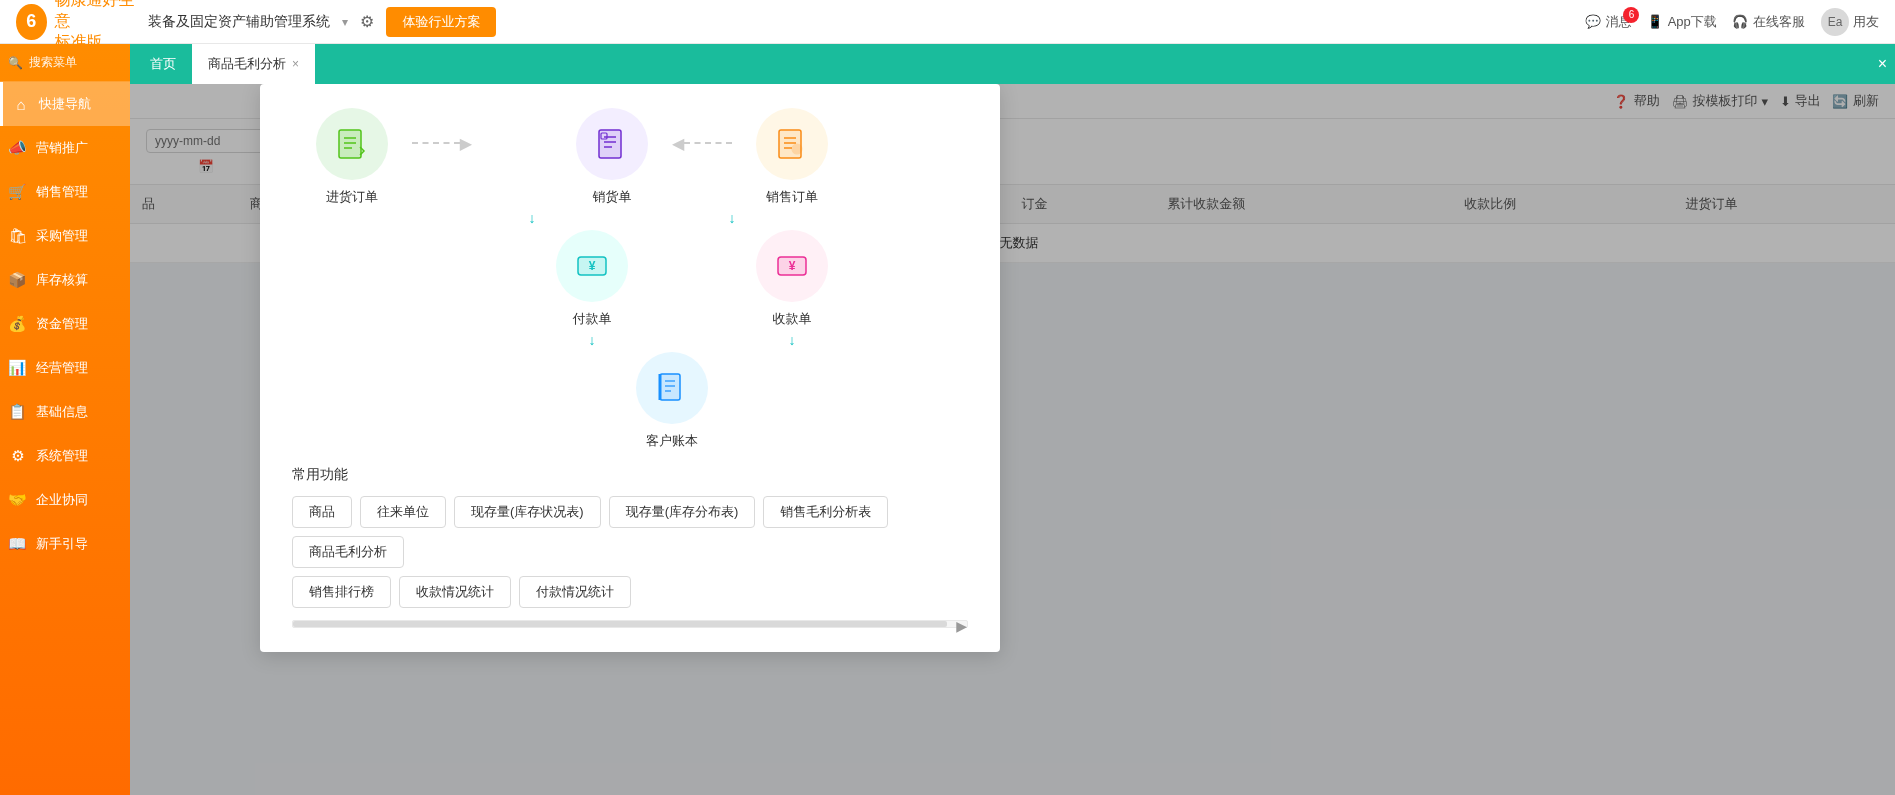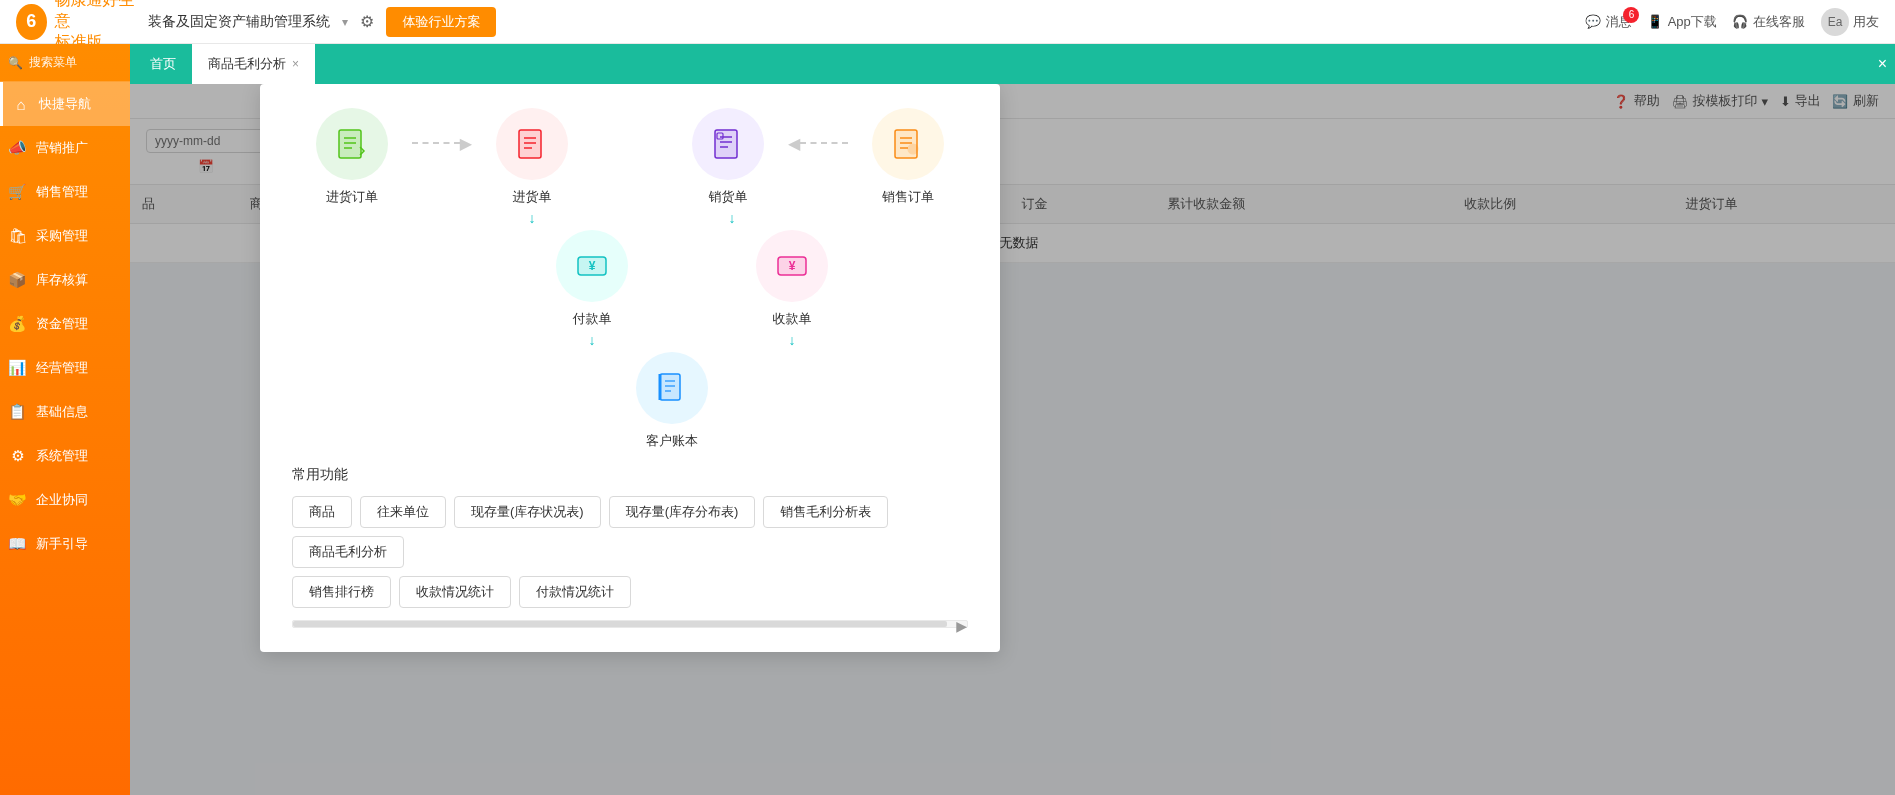--- a/index.html
+++ b/index.html
@@ -281,32 +281,20 @@
                     </svg>
                 </div>
                 <span class="flow-label">进货订单</span>
               </div>
 
               <div class="h-arrow-container">
                 <div class="h-dashed"></div>
                 <span style="color:#ccc;font-size:16px;">▶</span>
               </div>
 
-              <div class="flow-item">
-                <div class="flow-circle red">
-                  <svg width="34" height="34" viewBox="0 0 34 34" fill="none">
-                      <rect x="4" y="3" width="22" height="28" rx="2" fill="#f5222d" opacity="0.15"></rect>
-                      <rect x="4" y="3" width="22" height="28" rx="2" stroke="#f5222d" stroke-width="1.5"></rect>
-                      <line x1="9" y1="11" x2="21" y2="11" stroke="#f5222d" stroke-width="1.5"></line>
-                      <line x1="9" y1="16" x2="21" y2="16" stroke="#f5222d" stroke-width="1.5"></line>
-                      <line x1="9" y1="21" x2="17" y2="21" stroke="#f5222d" stroke-width="1.5"></line>
-                    </svg>
-                </div>
-                <span class="flow-label">进货单</span>
-              </div>
             </div>
 
             <div style="width:80px;"></div>
 
             <div style="display:flex; align-items:center; gap:0;">
 
               <div class="flow-item">
                 <div class="flow-circle purple">
                   <svg width="34" height="34" viewBox="0 0 34 34" fill="none">
                       <rect x="4" y="3" width="22" height="28" rx="2" fill="#722ed1" opacity="0.15"></rect>

